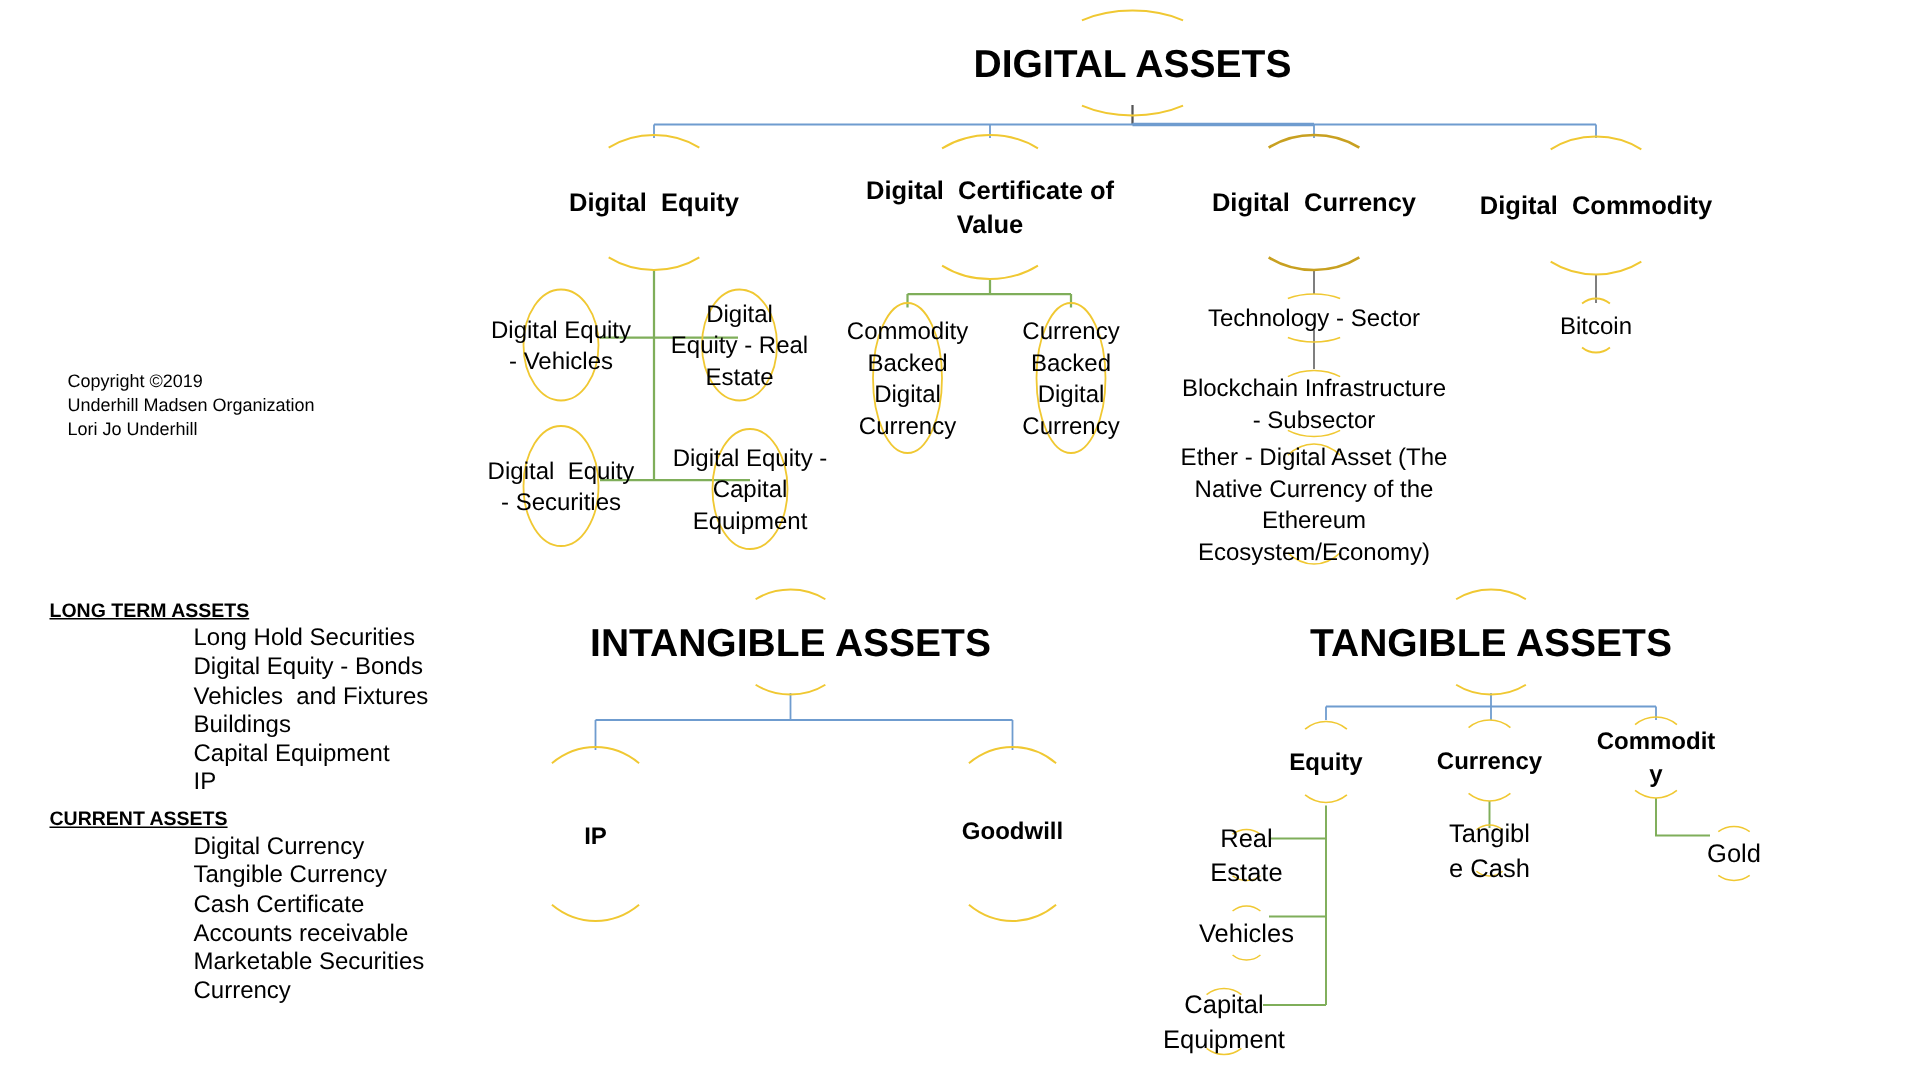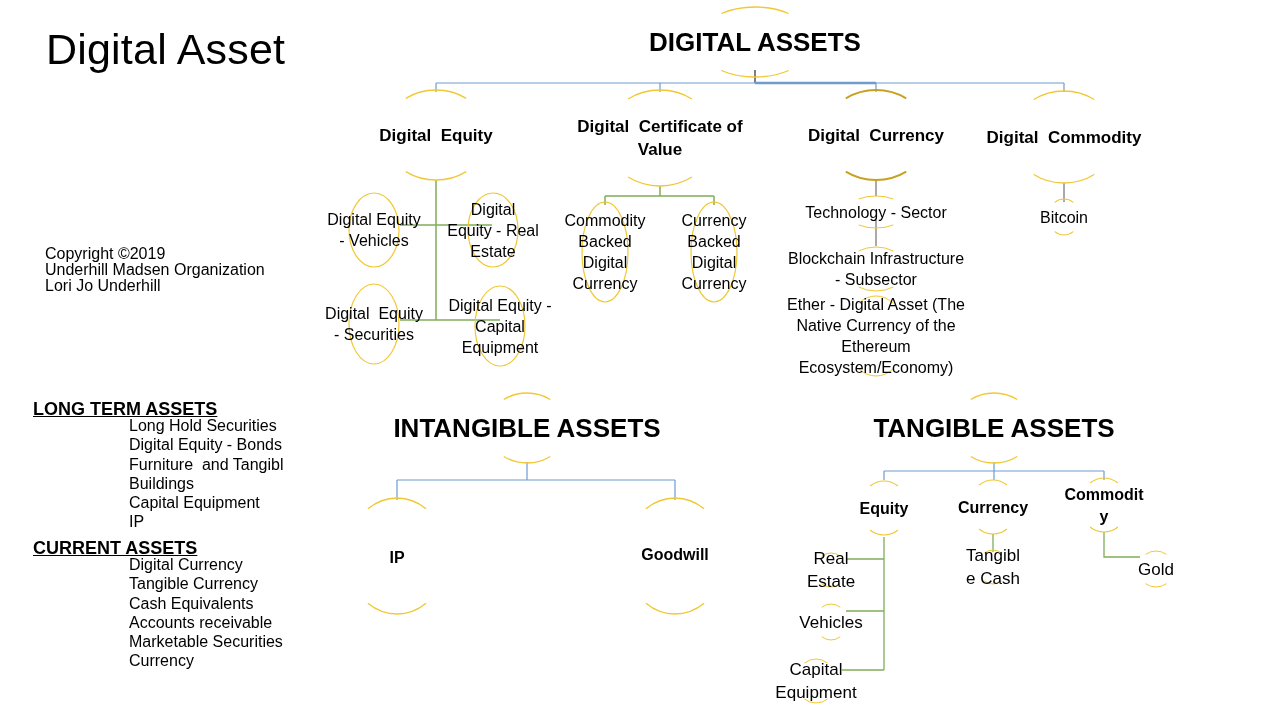--- a/index.html
+++ b/index.html
@@ -1,52 +1,51 @@
 <!DOCTYPE html>
 <html><head>
 <meta charset="utf-8">
 <style>
   html, body { margin:0; padding:0; background:#ffffff; }
   body { width:1280px; height:720px; position:relative; overflow:hidden; font-family:"Liberation Sans", "DejaVu Sans", sans-serif; color:#000; }
   .abs { position:absolute; }
   #title { left:46px; top:20px; font-size:43px; line-height:58px; font-weight:400; width:260px; letter-spacing:0.2px; }
   #title div { white-space:nowrap; }
-  #copyright { left:45px; top:246px; font-size:16px; line-height:16px; }
-  .list-heading { font-size:18px; font-weight:700; text-decoration:underline; left:33px; }
+  #copyright { left:45px; top:246px; font-size:12px; line-height:16px; }
+  .list-heading { font-size:13px; font-weight:700; text-decoration:underline; left:33px; }
   .list-items { left:129px; font-size:16px; line-height:19.3px; }
   svg#diagram { position:absolute; left:0; top:0; }
   .node-label { fill:#000; text-anchor:middle; font-family:"Liberation Sans", "DejaVu Sans", sans-serif; }
   .bold { font-weight:700; }
 </style>
 </head>
 <body>
 
 <div id="title" class="abs">
-  <div>Digital Asset</div>
 </div>
 <div id="copyright" class="abs">
   <div>Copyright ©2019</div>
   <div>Underhill Madsen Organization</div>
   <div>Lori Jo Underhill</div>
 </div>
 
 <div class="abs list-heading" style="top:399px;">LONG TERM ASSETS</div>
 <div class="abs list-items" style="top:416px;">
   <div>Long Hold Securities</div>
   <div>Digital Equity - Bonds</div>
-  <div style="white-space:pre;">Furniture  and Tangibl</div>
+  <div style="white-space:pre;">Vehicles  and Fixtures</div>
   <div>Buildings</div>
   <div>Capital Equipment</div>
   <div>IP</div>
 </div>
 <div class="abs list-heading" style="top:538px;">CURRENT ASSETS</div>
 <div class="abs list-items" style="top:555px;">
   <div>Digital Currency</div>
   <div>Tangible Currency</div>
-  <div>Cash Equivalents</div>
+  <div>Cash Certificate</div>
   <div>Accounts receivable</div>
   <div>Marketable Securities</div>
   <div>Currency</div>
 </div>
 
 <svg id="diagram" width="1280" height="720" viewBox="0 0 1280 720">
   <g id="connectors">
       <polyline points="755,70 755,83" fill="none" stroke="#555555" stroke-width="1.5"></polyline>
       <polyline points="436,83 1064,83" fill="none" stroke="#6f9ccf" stroke-width="1.2"></polyline>
       <polyline points="755,83 876,83" fill="none" stroke="#6f9ccf" stroke-width="2.4"></polyline>

